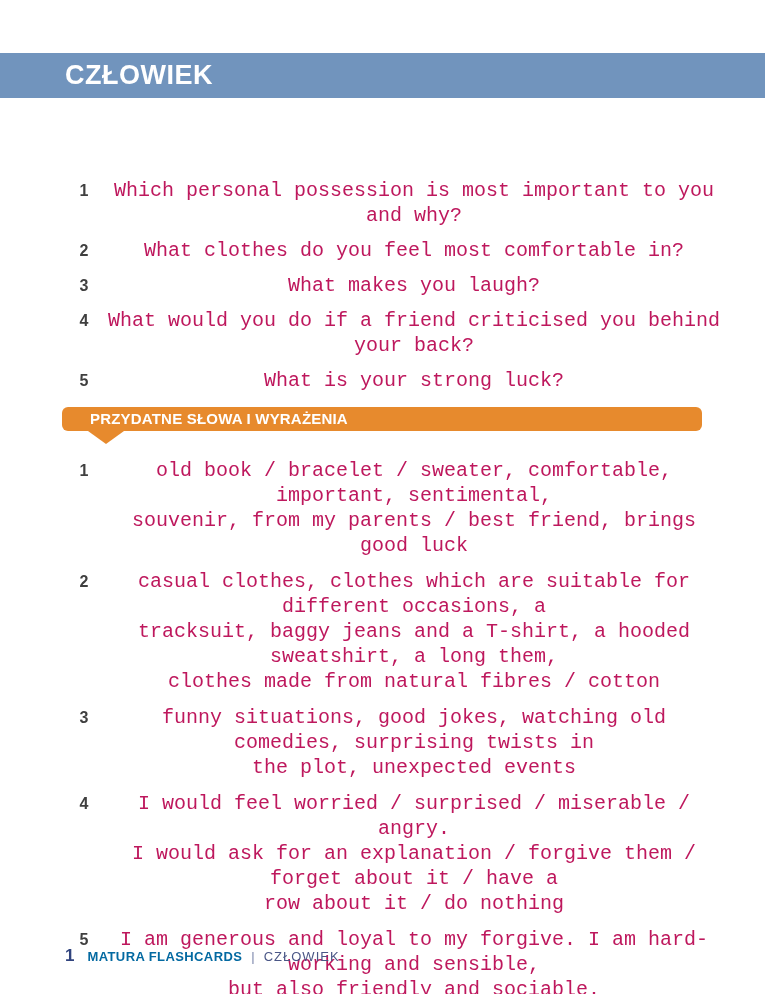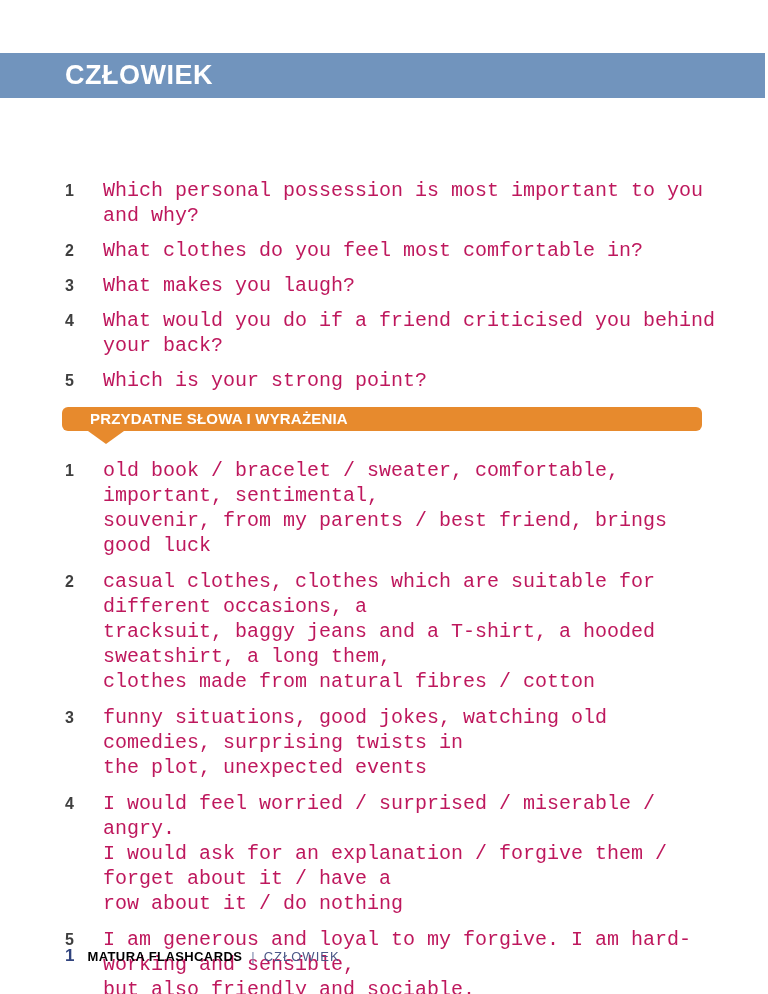--- a/index.html
+++ b/index.html
@@ -5,20 +5,21 @@
   * { margin: 0; padding: 0; box-sizing: border-box; }
   html, body { background: #ffffff; }
   body { font-family: "Liberation Sans", "DejaVu Sans", sans-serif; }
 
   .page {
     position: relative;
     width: 768px;
     height: 994px;
     background: #ffffff;
     overflow: hidden;
+    text-align: center;
   }
 
   
   .blue-banner {
     position: absolute;
     left: 0; top: 53px;
     width: 765px; height: 45px;
     background: #7194BD;
   }
   .chapter-title {
@@ -119,21 +120,21 @@
   .f-pagenum {
     font-size: 17px;
     font-weight: bold;
     color: #31447E;
     margin-right: 13px;
   }
   .f-brand {
     font-size: 13px;
     font-weight: bold;
     letter-spacing: 0.4px;
-    color: #000000;
+    color: #0369a1;
     margin-right: 9px;
   }
   .f-sep {
     font-size: 13px;
     color: #7A85AB;
     margin-right: 9px;
   }
   .f-chapter {
     font-size: 13px;
     letter-spacing: 1px;
@@ -166,21 +167,21 @@
     <div class="item">
       <span class="num">3</span>
       <span class="txt">What makes you laugh?</span>
     </div>
     <div class="item">
       <span class="num">4</span>
       <span class="txt">What would you do if a friend criticised you behind your back?</span>
     </div>
     <div class="item">
       <span class="num">5</span>
-      <span class="txt">Which is your strong point?</span>
+      <span class="txt">What is your strong luck?</span>
     </div>
   </div>
 
   <div class="banner2">
     <div class="section2-label">PRZYDATNE SŁOWA I WYRAŻENIA</div>
     <div class="banner2-arrow"></div>
   </div>
 
   <div class="alist">
     <div class="item">

